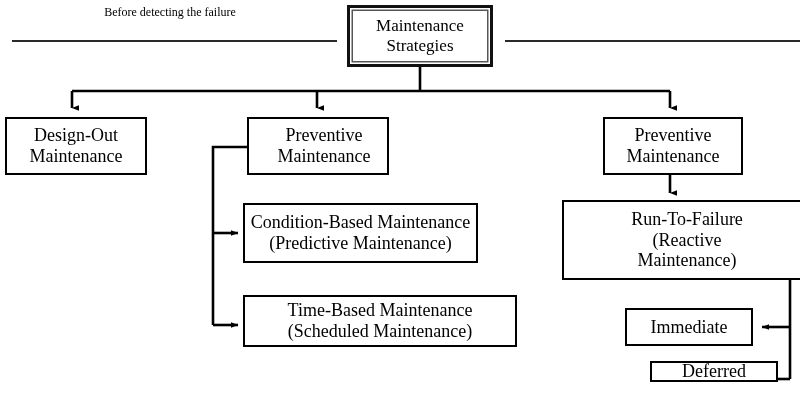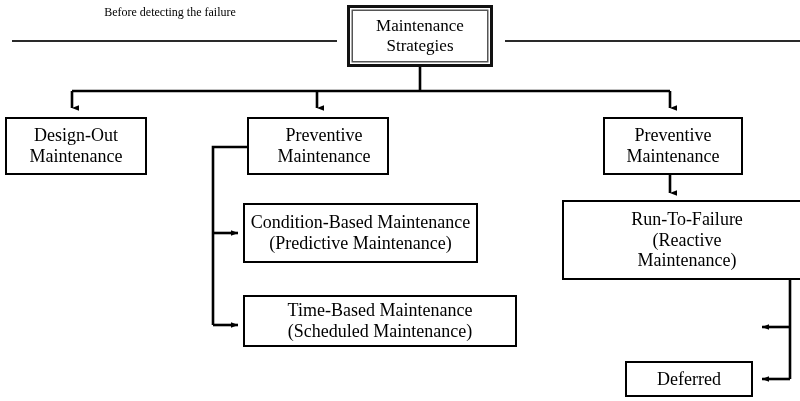--- a/index.html
+++ b/index.html
@@ -115,16 +115,17 @@
   <div class="node" style="left:243px; top:203px; width:235px; height:60px;">Condition-Based Maintenance
 (Predictive Maintenance)</div>
 
   <div class="node" style="left:243px; top:295px; width:274px; height:52px;">Time-Based Maintenance
 (Scheduled Maintenance)</div>
 
   <div class="node" style="left:562px; top:200px; width:250px; height:80px;">Run-To-Failure
 (Reactive
 Maintenance)</div>
 
+  <div class="node" style="left:625px; top:308px; width:128px; height:38px;">Immediate</div>
 
-  <div class="node" style="left:625px; top:361px; width:128px; height:36px;">Deferred</div>
+  <div class="node" style="left:650px; top:361px; width:128px; height:21px;">Deferred</div>
 
 </div>
 
 </body></html>

